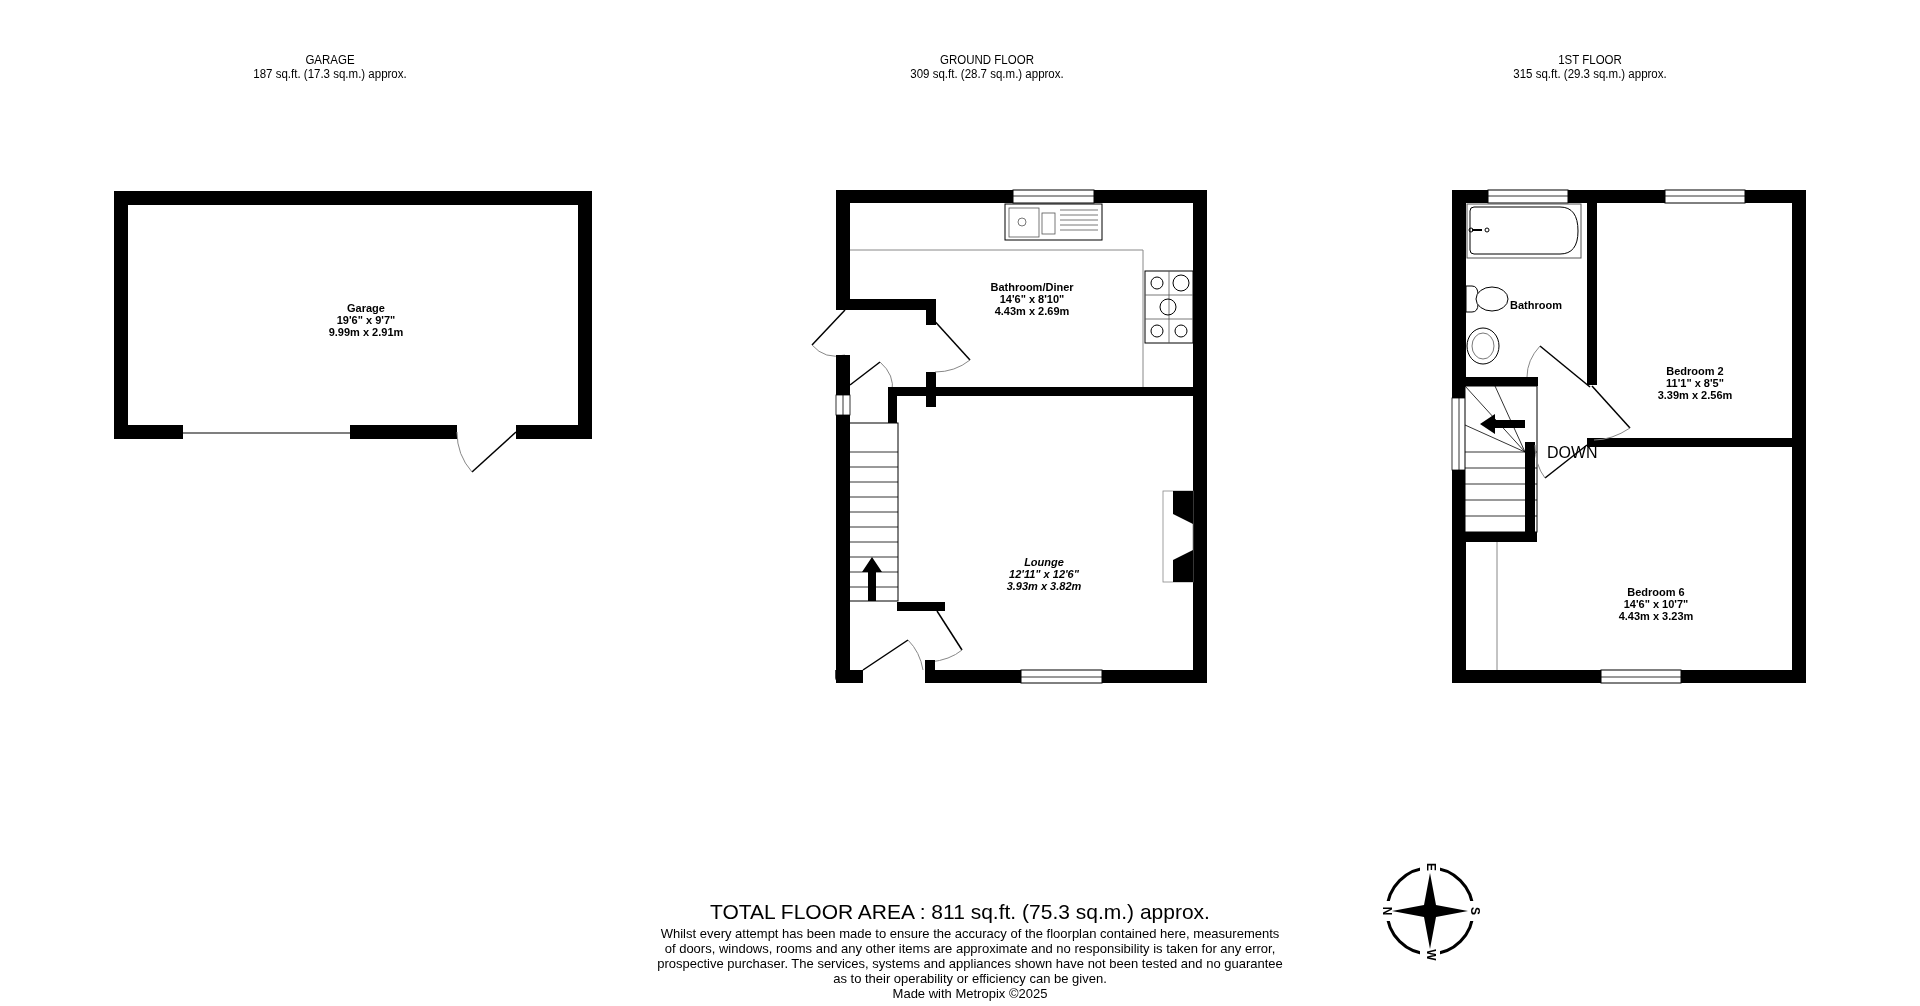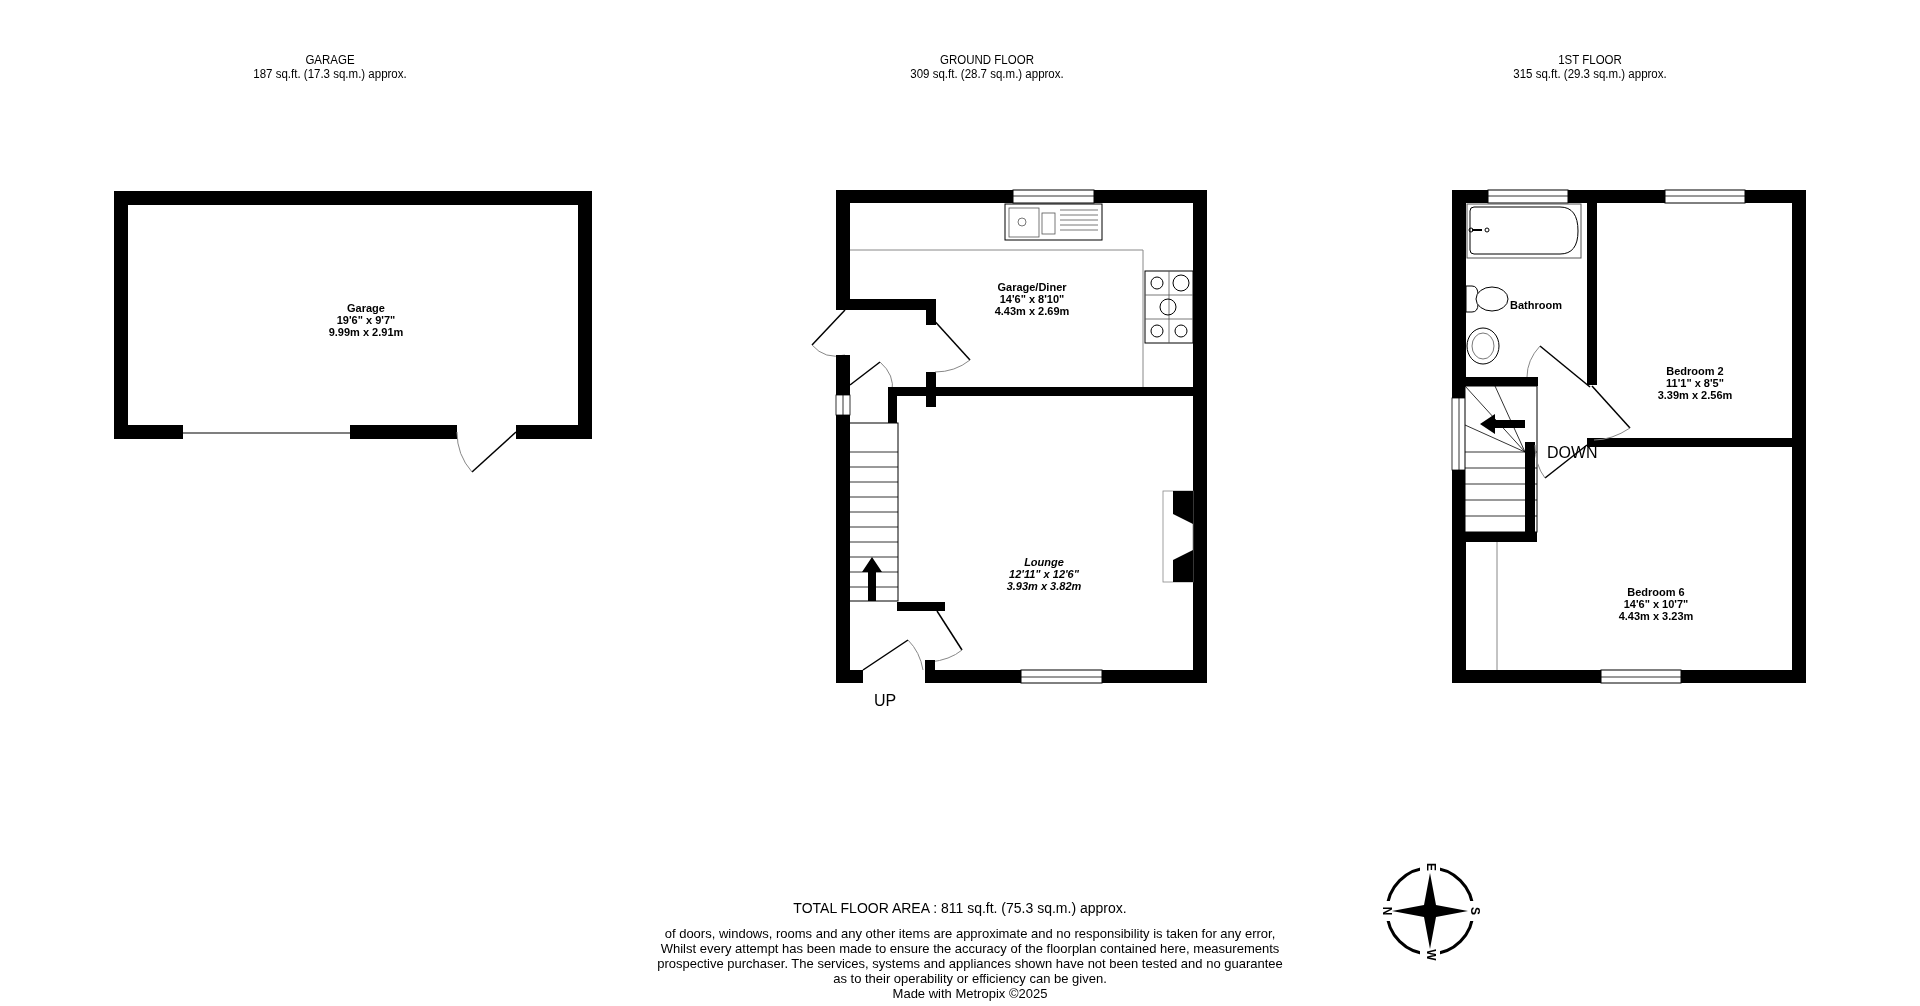--- a/index.html
+++ b/index.html
@@ -2,21 +2,21 @@
 <html><head>
 <meta charset="utf-8">
 <style>
   html, body { margin:0; padding:0; background:#ffffff; }
   body { width:1920px; height:1006px; position:relative; overflow:hidden; font-family:"Liberation Sans", sans-serif; color:#000; }
   .floor-head { position:absolute; text-align:center; font-size:12.5px; line-height:14px; font-family:"Liberation Sans", sans-serif; transform:scaleX(0.92); }
   .plan { position:absolute; left:0; top:0; }
   .room-label { position:absolute; text-align:center; font-weight:bold; font-size:11px; line-height:12px; white-space:nowrap; transform:translateX(-50%); }
   .room-label span { display:block; }
   .small-label { position:absolute; font-size:16px; font-family:"Liberation Sans", sans-serif; }
-  .total { position:absolute; left:0; width:1920px; top:898px; text-align:center; font-size:14px; }
+  .total { position:absolute; left:0; width:1920px; top:898px; text-align:center; font-size:21px; }
   .disclaimer { position:absolute; left:600px; width:740px; top:926px; text-align:center; font-size:13px; line-height:15px; }
   .disclaimer span { display:block; }
   .compass { position:absolute; left:1375px; top:856px; }
 </style>
 </head>
 <body>
 
 <div class="floor-head" style="left:230px; top:53px; width:200px;">
   <div>GARAGE</div>
   <div>187 sq.ft. (17.3 sq.m.) approx.</div>
@@ -199,21 +199,21 @@
     <line x1="1497" y1="542" x2="1497" y2="670" stroke="#888" stroke-width="1"></line>
   </g>
 </svg>
 
 <div class="room-label" style="left:366px; top:302px;">
   <span>Garage</span>
   <span>19'6"  x 9'7"</span>
   <span>9.99m  x 2.91m</span>
 </div>
 <div class="room-label" style="left:1032px; top:281px;">
-  <span>Garage/Diner</span>
+  <span>Bathroom/Diner</span>
   <span>14'6"  x 8'10"</span>
   <span>4.43m  x 2.69m</span>
 </div>
 <div class="room-label" style="left:1044px; top:556px;font-style:italic;">
   <span>Lounge</span>
   <span>12'11"  x 12'6"</span>
   <span>3.93m  x 3.82m</span>
 </div>
 <div class="room-label" style="left:1536px; top:299px;">
   <span>Bathroom</span>
@@ -222,27 +222,27 @@
   <span>Bedroom 2</span>
   <span>11'1"  x 8'5"</span>
   <span>3.39m  x 2.56m</span>
 </div>
 <div class="room-label" style="left:1656px; top:586px;">
   <span>Bedroom 6</span>
   <span>14'6"  x 10'7"</span>
   <span>4.43m  x 3.23m</span>
 </div>
 
-<div class="small-label" style="left:874px; top:669px; top:668px;margin-top:24px;">UP</div>
+<div class="small-label" style="left:834px; top:669px; top:668px;">UP</div>
 <div class="small-label" style="left:1547px; top:444px;">DOWN</div>
 
 <div class="total" style="top:900px;">TOTAL FLOOR AREA : 811 sq.ft. (75.3 sq.m.) approx.</div>
 <div class="disclaimer">
+  <span>Whilst every attempt has been made to ensure the accuracy of the floorplan contained here, measurements</span>
   <span>of doors, windows, rooms and any other items are approximate and no responsibility is taken for any error,</span>
-  <span>Whilst every attempt has been made to ensure the accuracy of the floorplan contained here, measurements</span>
   <span>prospective purchaser. The services, systems and appliances shown have not been tested and no guarantee</span>
   <span>as to their operability or efficiency can be given.</span>
   <span>Made with Metropix ©2025</span>
 </div>
 
 <svg class="compass" width="110" height="110" viewBox="0 0 110 110">
   <circle cx="55" cy="55" r="43" fill="none" stroke="#000" stroke-width="3"></circle>
   <rect x="45" y="4" width="20" height="14" fill="#fff"></rect>
   <rect x="45" y="92" width="20" height="14" fill="#fff"></rect>
   <rect x="4" y="45" width="14" height="20" fill="#fff"></rect>

